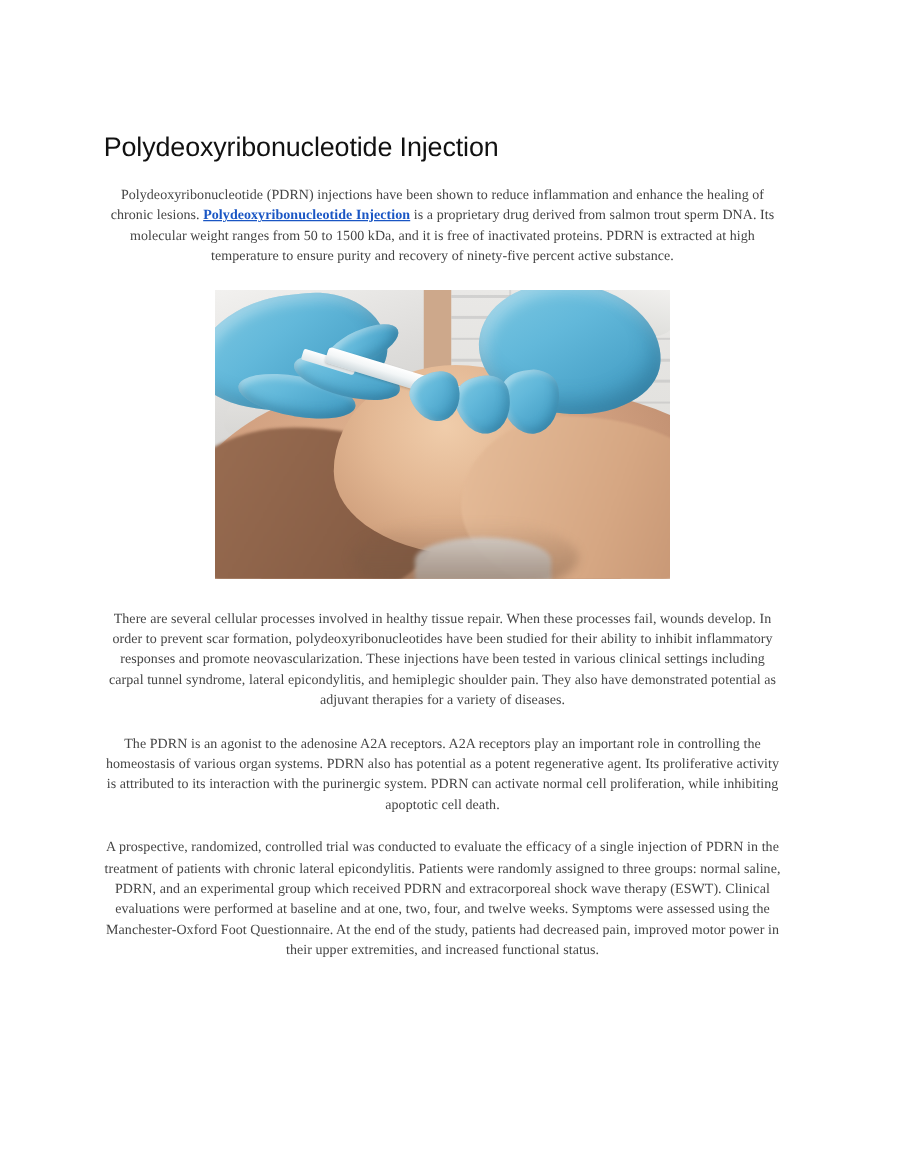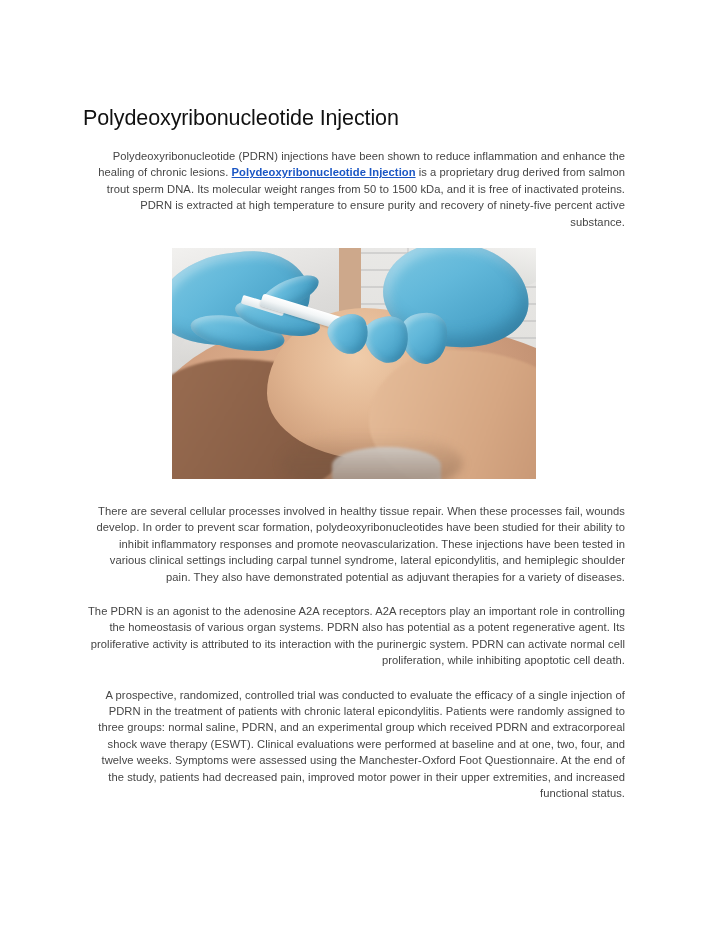--- a/index.html
+++ b/index.html
@@ -35,22 +35,23 @@
     color: #111111;
     line-height: 1.25;
     margin: 0 0 16px 0;
     letter-spacing: -0.1px;
   }
   p.body-par {
     font-size: 11.2px;
     line-height: 16.4px;
     color: #454545;
     margin: 0 0 18px 0;
-    text-align: right;
+    text-align: center;
     letter-spacing: 0.005em;
+    font-family: Liberation Serif, serif;
   }
   p.body-par.tight-after-image {
     margin-bottom: 18px;
   }
   .inline-link {
     color: #1a56c4;
     font-weight: bold;
     text-decoration: underline;
     text-underline-offset: 1px;
   }

